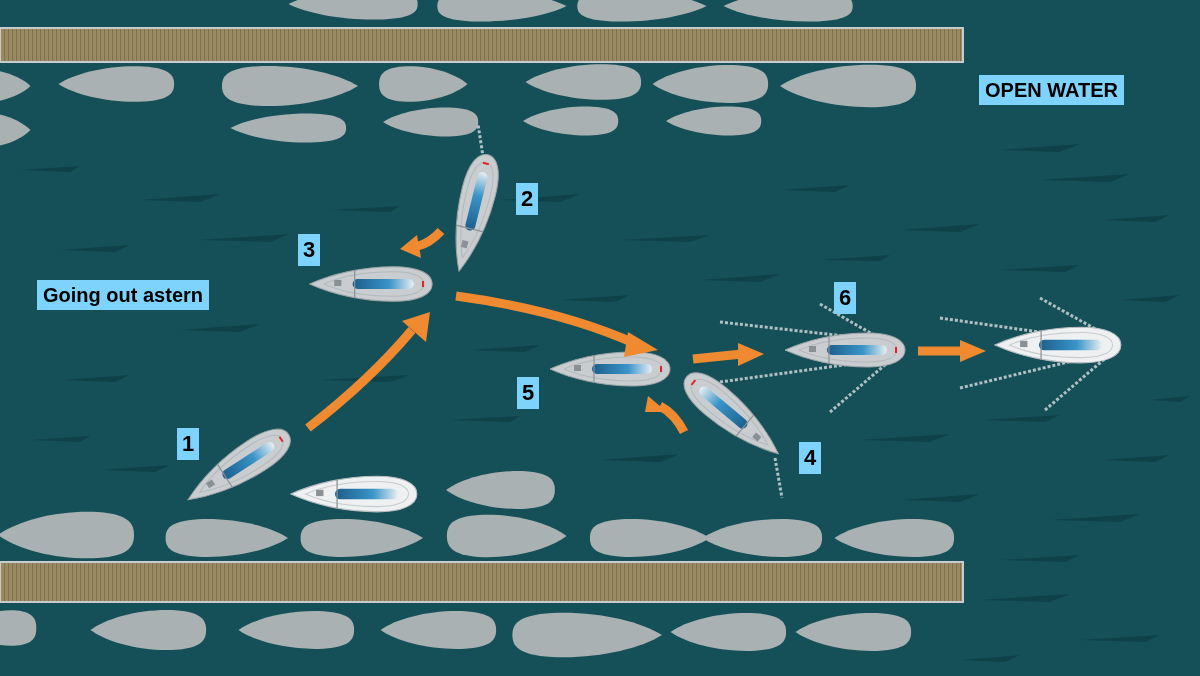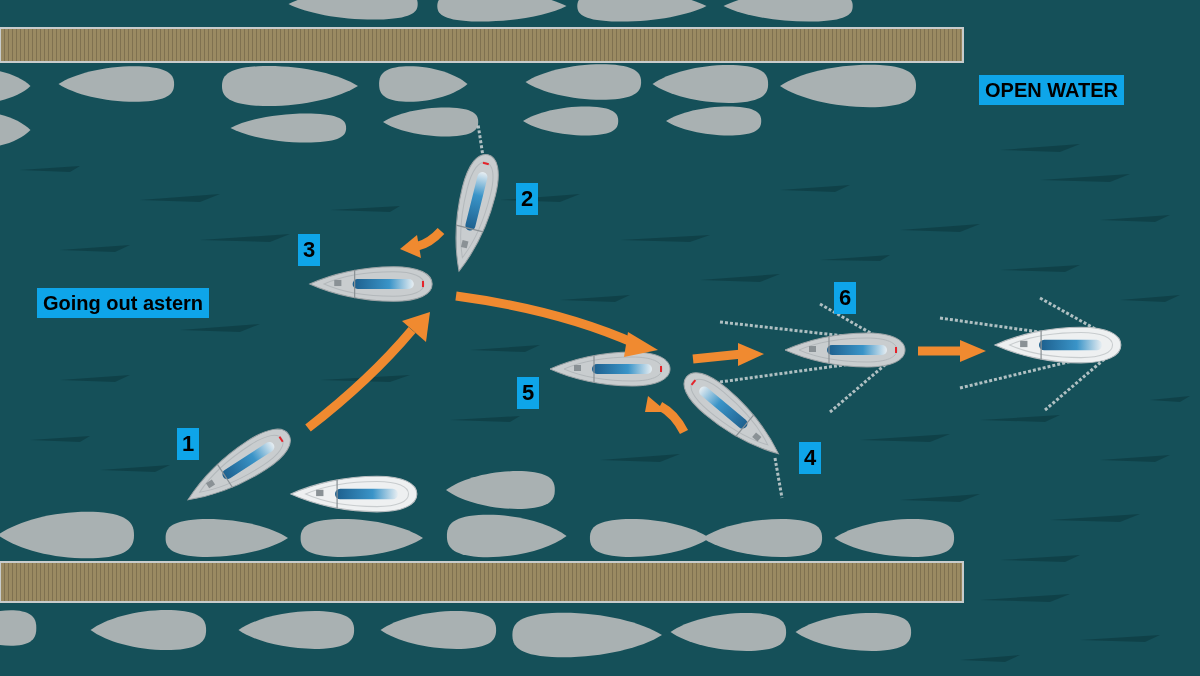--- a/index.html
+++ b/index.html
@@ -1,19 +1,19 @@
 <!DOCTYPE html>
 <html><head>
 <meta charset="utf-8">
 <style>
   html, body { margin:0; padding:0; background:#134e55; }
   #stage { position:relative; width:1200px; height:676px; overflow:hidden; background:#155059; }
   #stage svg { position:absolute; left:0; top:0; }
   .label {
-    position:absolute; background:#0ea5e9; color:#000;
+    position:absolute; background:#7dd3fc; color:#000;
     font-family:"Liberation Sans", sans-serif; font-weight:bold;
     line-height:1; white-space:nowrap; box-sizing:border-box;
   }
   .lbl-title { font-size:20px; padding:5px 6px; }
   .lbl-num { font-size:22px; padding:5px 5px; }
 </style>
 </head>
 <body>
 
 <div id="stage">
@@ -165,21 +165,21 @@
     <polygon points="402,321 430,312 426,342"></polygon>
     <polygon points="417,235 400,249 421,258"></polygon>
     <polygon points="628,332 658,350 624,357"></polygon>
     <polygon points="648,396 645,412 667,412"></polygon>
     <polygon points="738,343 764,354 738,366"></polygon>
     <polygon points="960,340 986,351 960,362"></polygon>
   </g>
 </svg>
 
   <div class="label lbl-title" style="left:979px; top:75px;">OPEN WATER</div>
-  <div class="label lbl-title" style="left:37px; top:288px;">Going out astern</div>
+  <div class="label lbl-title" style="left:37px; top:280px;">Going out astern</div>
 
   <div class="label lbl-num" style="left:177px; top:428px;">1</div>
   <div class="label lbl-num" style="left:516px; top:183px;">2</div>
   <div class="label lbl-num" style="left:298px; top:234px;">3</div>
   <div class="label lbl-num" style="left:799px; top:442px;">4</div>
   <div class="label lbl-num" style="left:517px; top:377px;">5</div>
   <div class="label lbl-num" style="left:834px; top:282px;">6</div>
 </div>
 
 </body></html>

